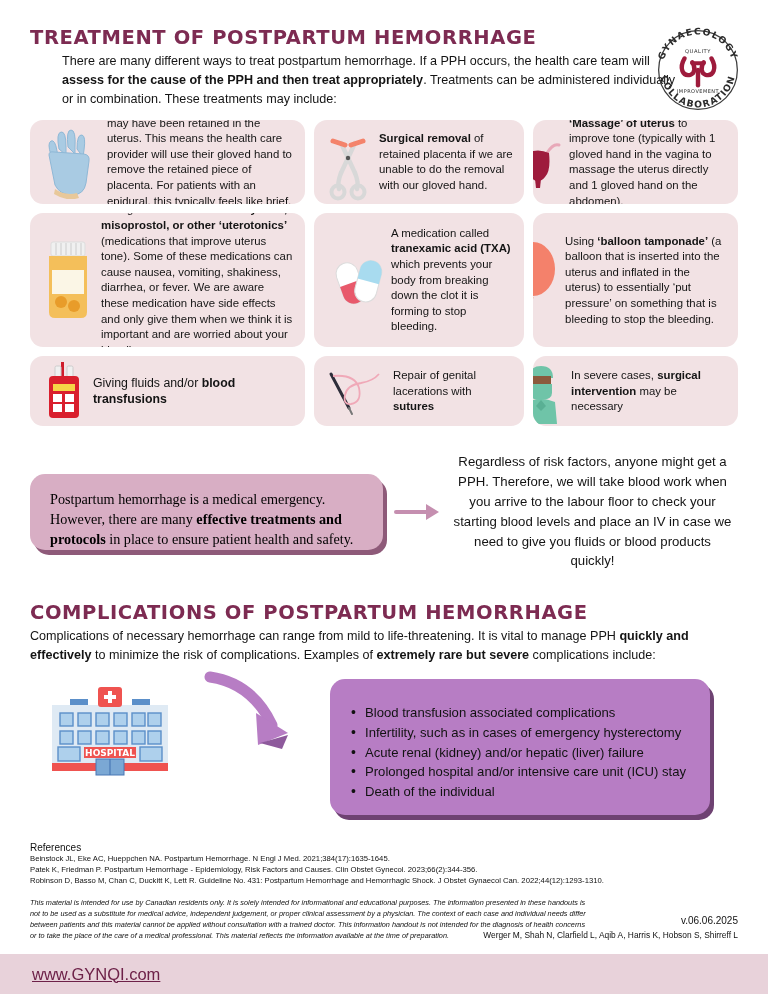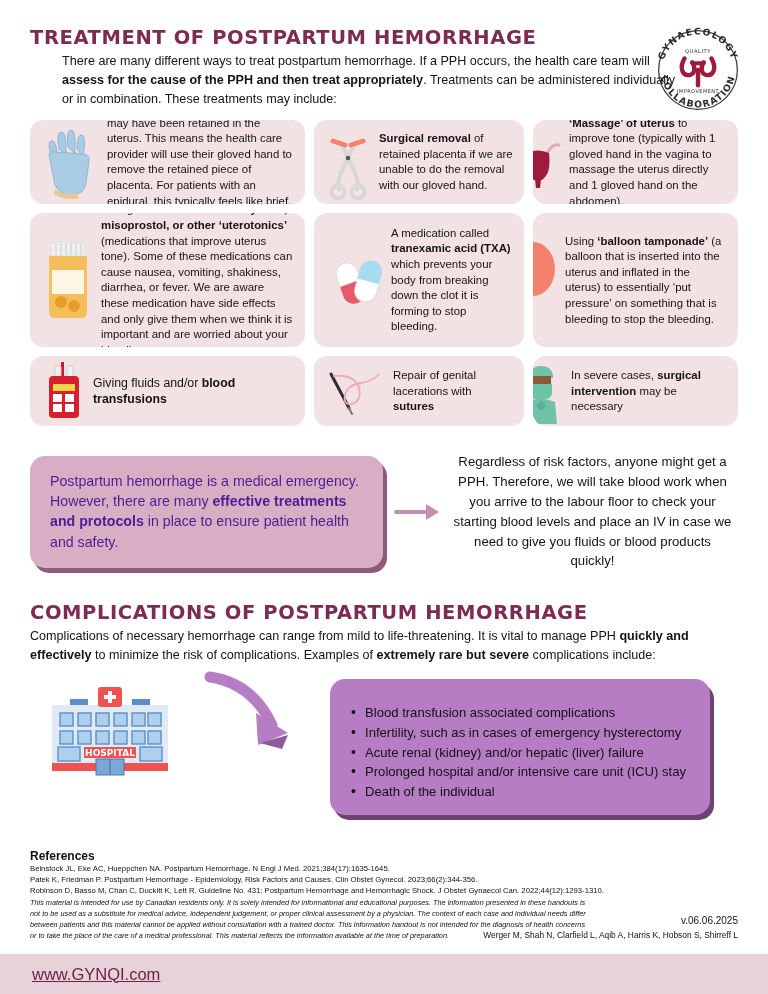--- a/index.html
+++ b/index.html
@@ -59,25 +59,26 @@
 
   
   .callout-row {
     display: flex; align-items: center; margin-top: 26px; gap: 6px;
   }
   .callout {
     position: relative;
     width: 353px;
     background: #d8aec4;
     border-radius: 15px;
-    padding: 15px 18px 16px 20px;
+    padding: 15px 18px 0 20px;
     font-size: 14.2px;
     line-height: 1.43;
-    color: #4c1d95;
+    color: #000000;
     box-shadow: 4px 5px 0 0 #8e5a79;
+    font-family: Liberation Serif, serif;
   }
   .callout b { font-weight: bold; }
   .arrow-right { width: 58px; display: flex; align-items: center; justify-content: center; }
   .side-note {
     flex: 1;
     text-align: center;
     font-size: 13.2px;
     line-height: 1.5;
     color: #141414;
     padding-right: 6px;
@@ -106,25 +107,25 @@
     color: #121212;
     position: relative;
     padding-left: 17px;
   }
   .comp-box li::before {
     content: "•"; position: absolute; left: 3px; top: -1px; font-size: 14px;
   }
 
   
   .footer { position: absolute; left: 30px; right: 30px; bottom: 52px; }
-  .ref-title { font-size: 12px; font-weight: bold; color: #111; }
+  .ref-title { font-size: 10px; font-weight: normal; color: #111; }
   .ref-line { font-size: 7.7px; color: #111; line-height: 1.45; }
   .disclaimer {
     font-size: 7.3px; font-style: italic; color: #111;
-    line-height: 1.5; margin-top: 2px; width: 560px;
+    line-height: 1.5; margin-top: 12px; width: 560px;
   }
   .version { position: absolute; right: 0; bottom: 16px; font-size: 10px; color: #111; }
   .authors { position: absolute; right: 0; bottom: 2px; font-size: 8.4px; color: #111; }
 
   .urlbar {
     position: absolute; left: 0; right: 0; bottom: 0;
     height: 40px; background: #e8d2da;
     display: flex; align-items: center; padding-left: 32px;
   }
   .urlbar a {

